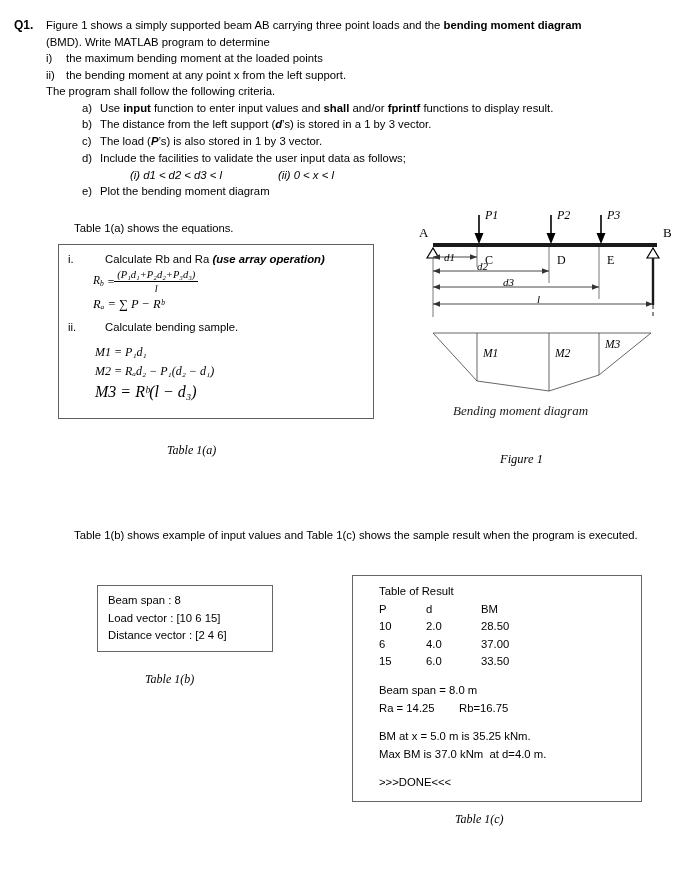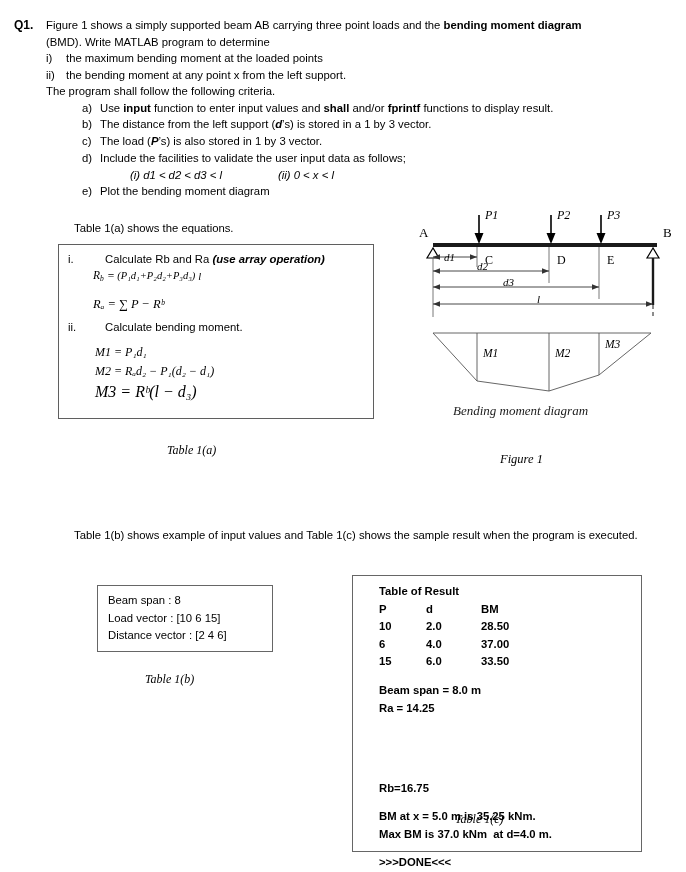--- a/index.html
+++ b/index.html
@@ -132,20 +132,21 @@
   #eq-rb {
     position: absolute;
     left: 34px;
     top: 24px;
     display: flex;
     align-items: center;
   }
   #eq-rb .lhs { margin-right: 4px; }
   .frac {
     display: inline-flex;
+    flex-direction: column;
     align-items: center;
     vertical-align: middle;
   }
   .frac .num {
     padding: 0 3px 1px 3px;
     font-size: 10.5px;
   }
   .frac .bar {
     width: 100%;
     height: 1px;
@@ -227,38 +228,37 @@
     font-style: italic;
     font-size: 12px;
   }
 
   
   #table-c-box {
     position: absolute;
     left: 352px;
     top: 575px;
     width: 290px;
-    height: 277px;
+    height: 227px;
     border: 1.3px solid #666;
     box-sizing: border-box;
     background: #fff;
     padding: 7px 0 0 26px;
-    font-weight: bold;
   }
   #table-c-box .tline {
     font-size: 11.3px;
     line-height: 17.6px;
     white-space: pre;
   }
   #table-c-box .gap { height: 11px; }
   .res-row { display: flex; font-size: 11.3px; line-height: 17.6px; }
   .res-c0 { width: 47px; flex: 0 0 47px; }
   .res-c1 { width: 55px; flex: 0 0 55px; }
   .res-c2 { flex: 1; }
-  .rr-row { display: flex; font-size: 11.3px; line-height: 17.6px; flex-direction: column; }
+  .rr-row { display: flex; font-size: 11.3px; line-height: 17.6px; }
   .rr-c0 { width: 80px; flex: 0 0 80px; }
   #table-c-caption {
     position: absolute;
     left: 455px;
     top: 812px;
     font-family: "Liberation Serif", serif;
     font-style: italic;
     font-size: 12px;
   }
 </style>
@@ -328,21 +328,21 @@
     <span class="frac">
       <span class="num">(P₁d₁+P₂d₂+P₃d₃)</span>
       <span class="bar"></span>
       <span class="den">l</span>
     </span>
   </div>
 
   <div id="eq-ra" class="math">Rₐ = ∑ P − Rᵇ</div>
 
   <span class="row-ii">ii.</span>
-  <span class="row-ii-txt">Calculate bending moment.</span>
+  <span class="row-ii-txt">Calculate bending sample.</span>
 
   <div id="eq-m1" class="math">M1 = P₁d₁</div>
   <div id="eq-m2" class="math">M2 = Rₐd₂ − P₁(d₂ − d₁)</div>
   <div id="eq-m3" class="math">M3 = Rᵇ(l − d₃)</div>
 </div>
 
 <div id="table-a-caption">Table 1(a)</div>
 
 <div id="figure-1">
   <svg width="266" height="270" viewBox="0 0 266 270" xmlns="http://www.w3.org/2000/svg" font-family="Liberation Serif, serif" fill="none">

